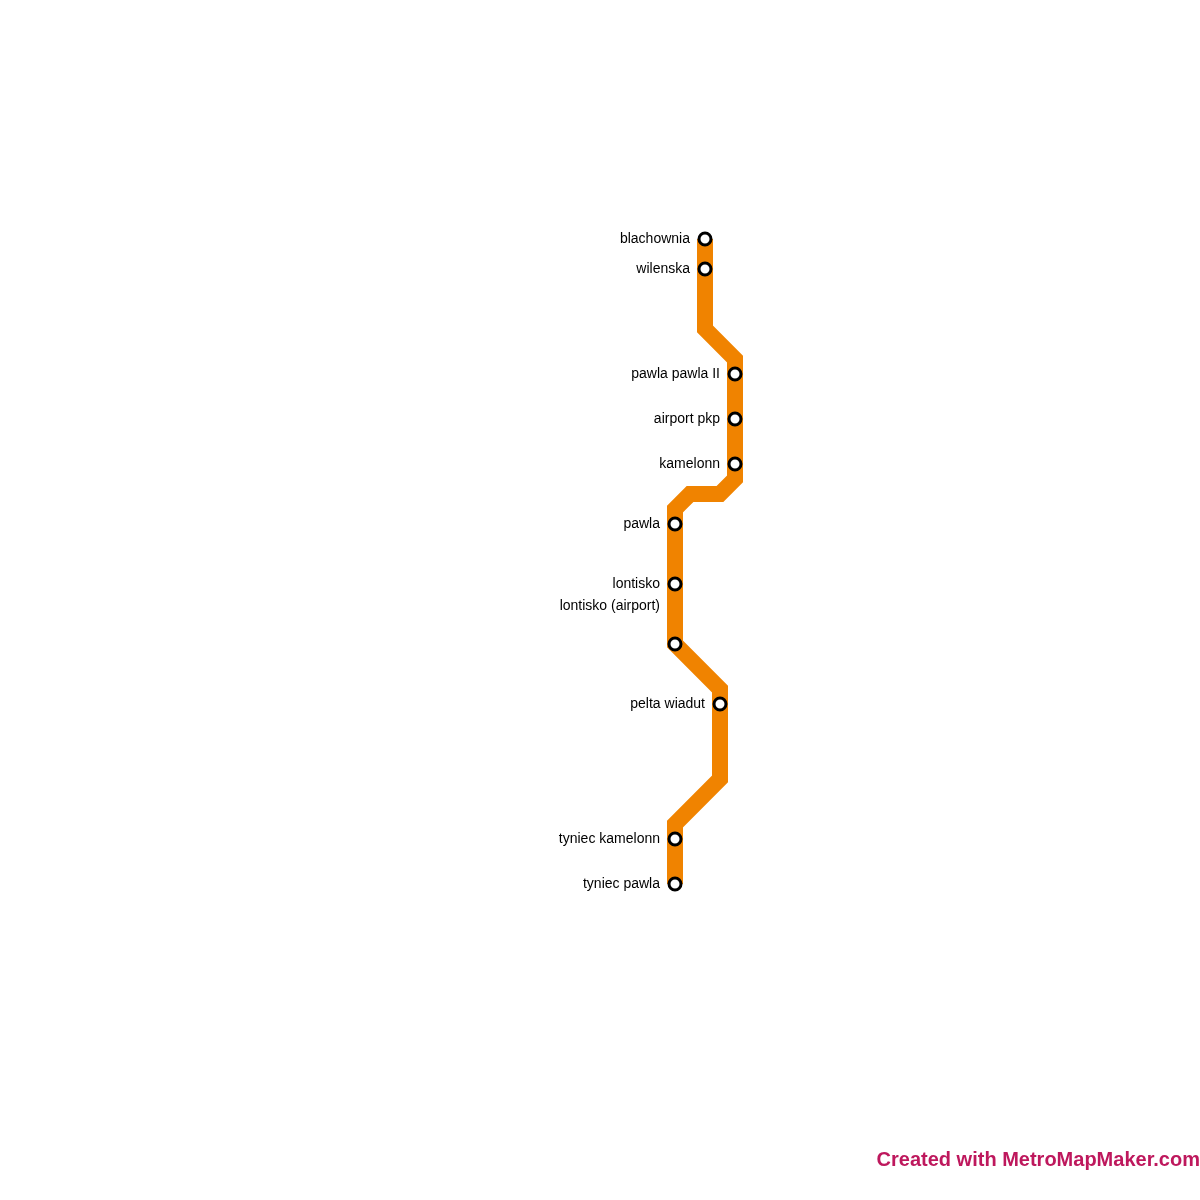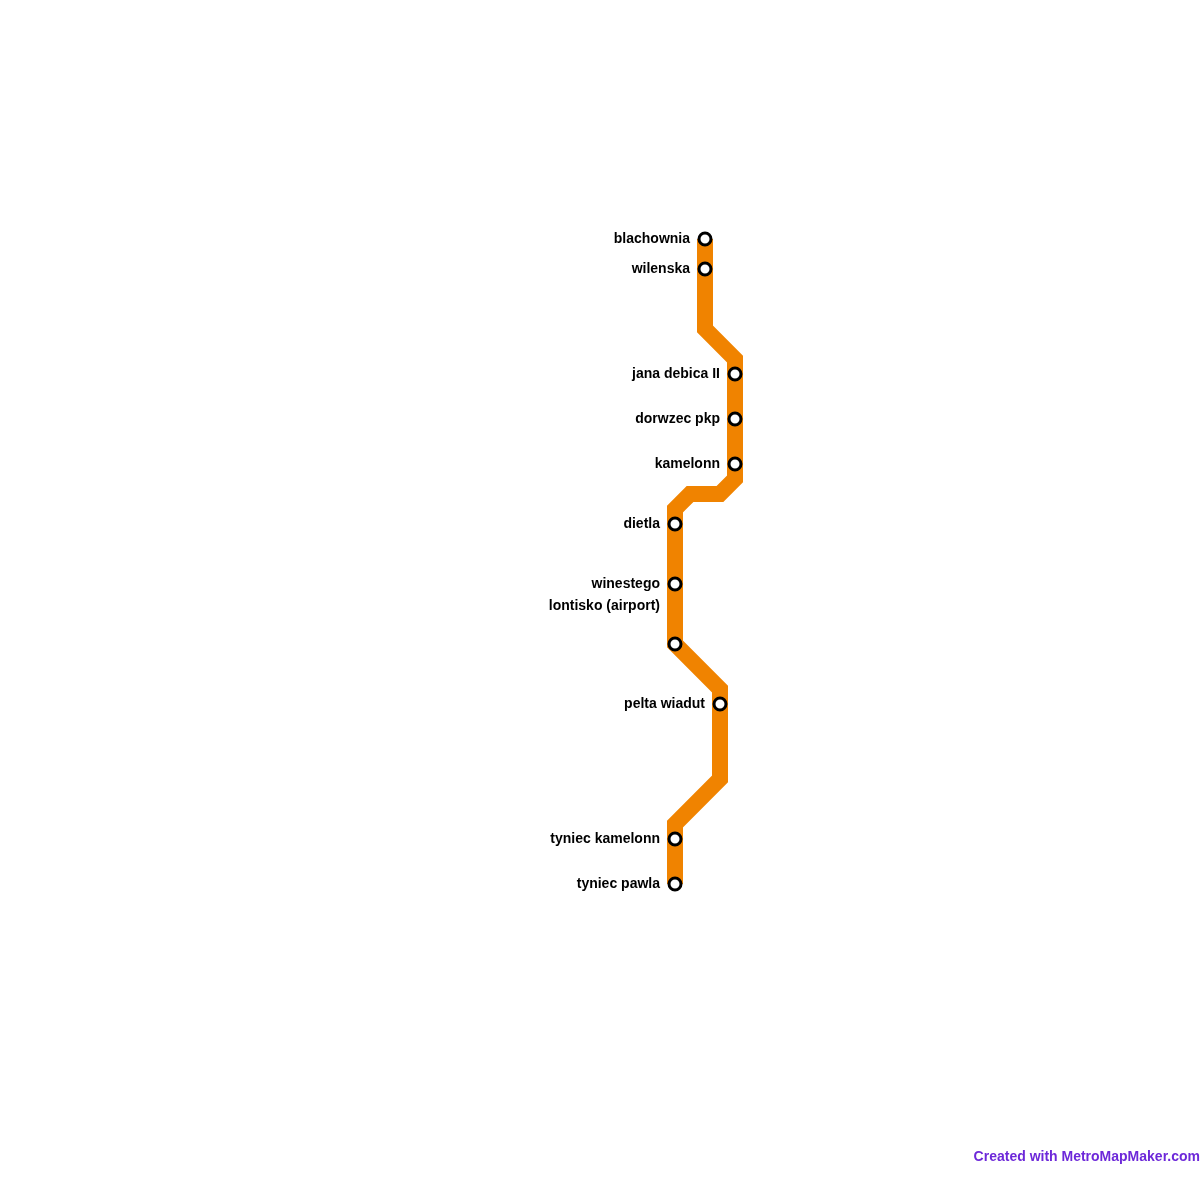--- a/index.html
+++ b/index.html
@@ -1,19 +1,19 @@
 <!DOCTYPE html>
 <html><head>
 <meta charset="utf-8">
 <style>
   html, body { margin:0; padding:0; background:#ffffff; }
   body { width:1200px; height:1200px; position:relative; overflow:hidden; font-family:"Liberation Sans", sans-serif; }
   #map { position:absolute; left:0; top:0; }
-  .label { position:absolute; font-weight:bold; font-size:14px; color:#000; white-space:nowrap; transform:translateY(-50%); text-align:right; }
-  .credit { position:absolute; right:0; top:1148px; font-weight:bold; font-size:14px; color:#6d28d9; white-space:nowrap; }
+  .label { position:absolute; font-weight:normal; font-size:14px; color:#000; white-space:nowrap; transform:translateY(-50%); text-align:right; }
+  .credit { position:absolute; right:0; top:1148px; font-weight:bold; font-size:20px; color:#be185d; white-space:nowrap; }
 </style>
 </head>
 <body>
 
 <svg id="map" width="1200" height="1200" viewBox="0 0 1200 1200">
   <polyline id="line" fill="none" stroke-linejoin="miter" stroke-linecap="butt" points="705,239 705,329 735,359 735,479 720,494 690,494 675,509 675,644 720,689 720,779 675,824 675,884" stroke="#f08300" stroke-width="16"></polyline>
   <g id="stations">
       <circle cx="705" cy="239" r="6" fill="#ffffff" stroke="#000000" stroke-width="3"></circle>
       <circle cx="705" cy="269" r="6" fill="#ffffff" stroke="#000000" stroke-width="3"></circle>
       <circle cx="735" cy="374" r="6" fill="#ffffff" stroke="#000000" stroke-width="3"></circle>
@@ -23,24 +23,24 @@
       <circle cx="675" cy="584" r="6" fill="#ffffff" stroke="#000000" stroke-width="3"></circle>
       <circle cx="675" cy="644" r="6" fill="#ffffff" stroke="#000000" stroke-width="3"></circle>
       <circle cx="720" cy="704" r="6" fill="#ffffff" stroke="#000000" stroke-width="3"></circle>
       <circle cx="675" cy="839" r="6" fill="#ffffff" stroke="#000000" stroke-width="3"></circle>
       <circle cx="675" cy="884" r="6" fill="#ffffff" stroke="#000000" stroke-width="3"></circle>
     </g>
 </svg>
 <div id="labels">
     <div class="label" style="right: 510px; top: 238px;">blachownia</div>
     <div class="label" style="right: 510px; top: 268px;">wilenska</div>
-    <div class="label" style="right: 480px; top: 373px;">jana debica II</div>
-    <div class="label" style="right: 480px; top: 418px;">dorwzec pkp</div>
+    <div class="label" style="right: 480px; top: 373px;">pawla pawla II</div>
+    <div class="label" style="right: 480px; top: 418px;">airport pkp</div>
     <div class="label" style="right: 480px; top: 463px;">kamelonn</div>
-    <div class="label" style="right: 540px; top: 523px;">dietla</div>
-    <div class="label" style="right: 540px; top: 583px;">winestego</div>
+    <div class="label" style="right: 540px; top: 523px;">pawla</div>
+    <div class="label" style="right: 540px; top: 583px;">lontisko</div>
     <div class="label" style="right: 540px; top: 605px;">lontisko (airport)</div>
     <div class="label" style="right: 495px; top: 703px;">pelta wiadut</div>
     <div class="label" style="right: 540px; top: 838px; margin-left: 21px;">tyniec kamelonn</div>
     <div class="label" style="right: 540px; top: 883px;">tyniec pawla</div>
   </div>
 
 <div class="credit">Created with MetroMapMaker.com</div>
 
 </body></html>

